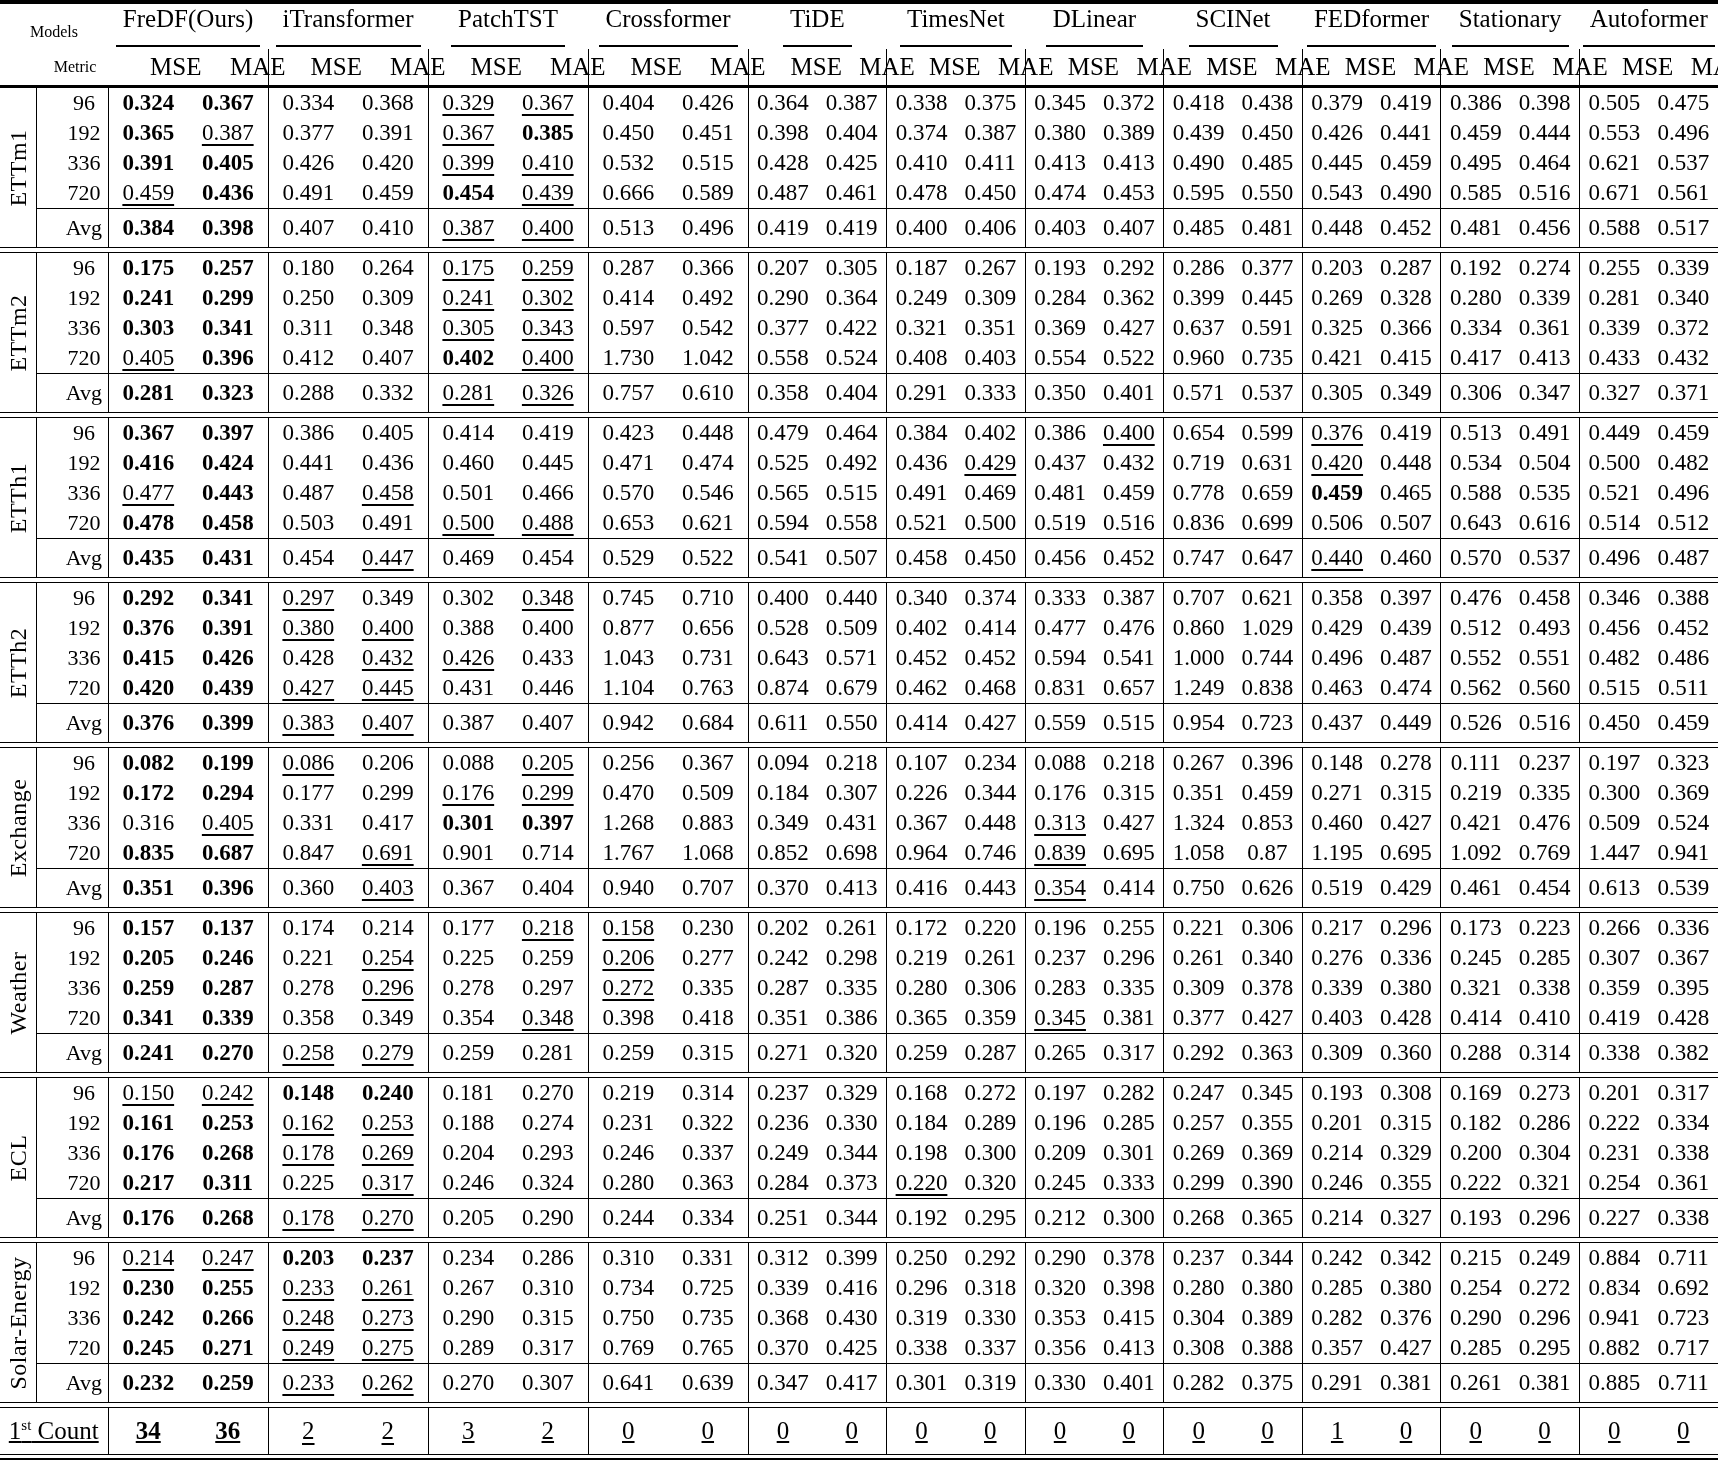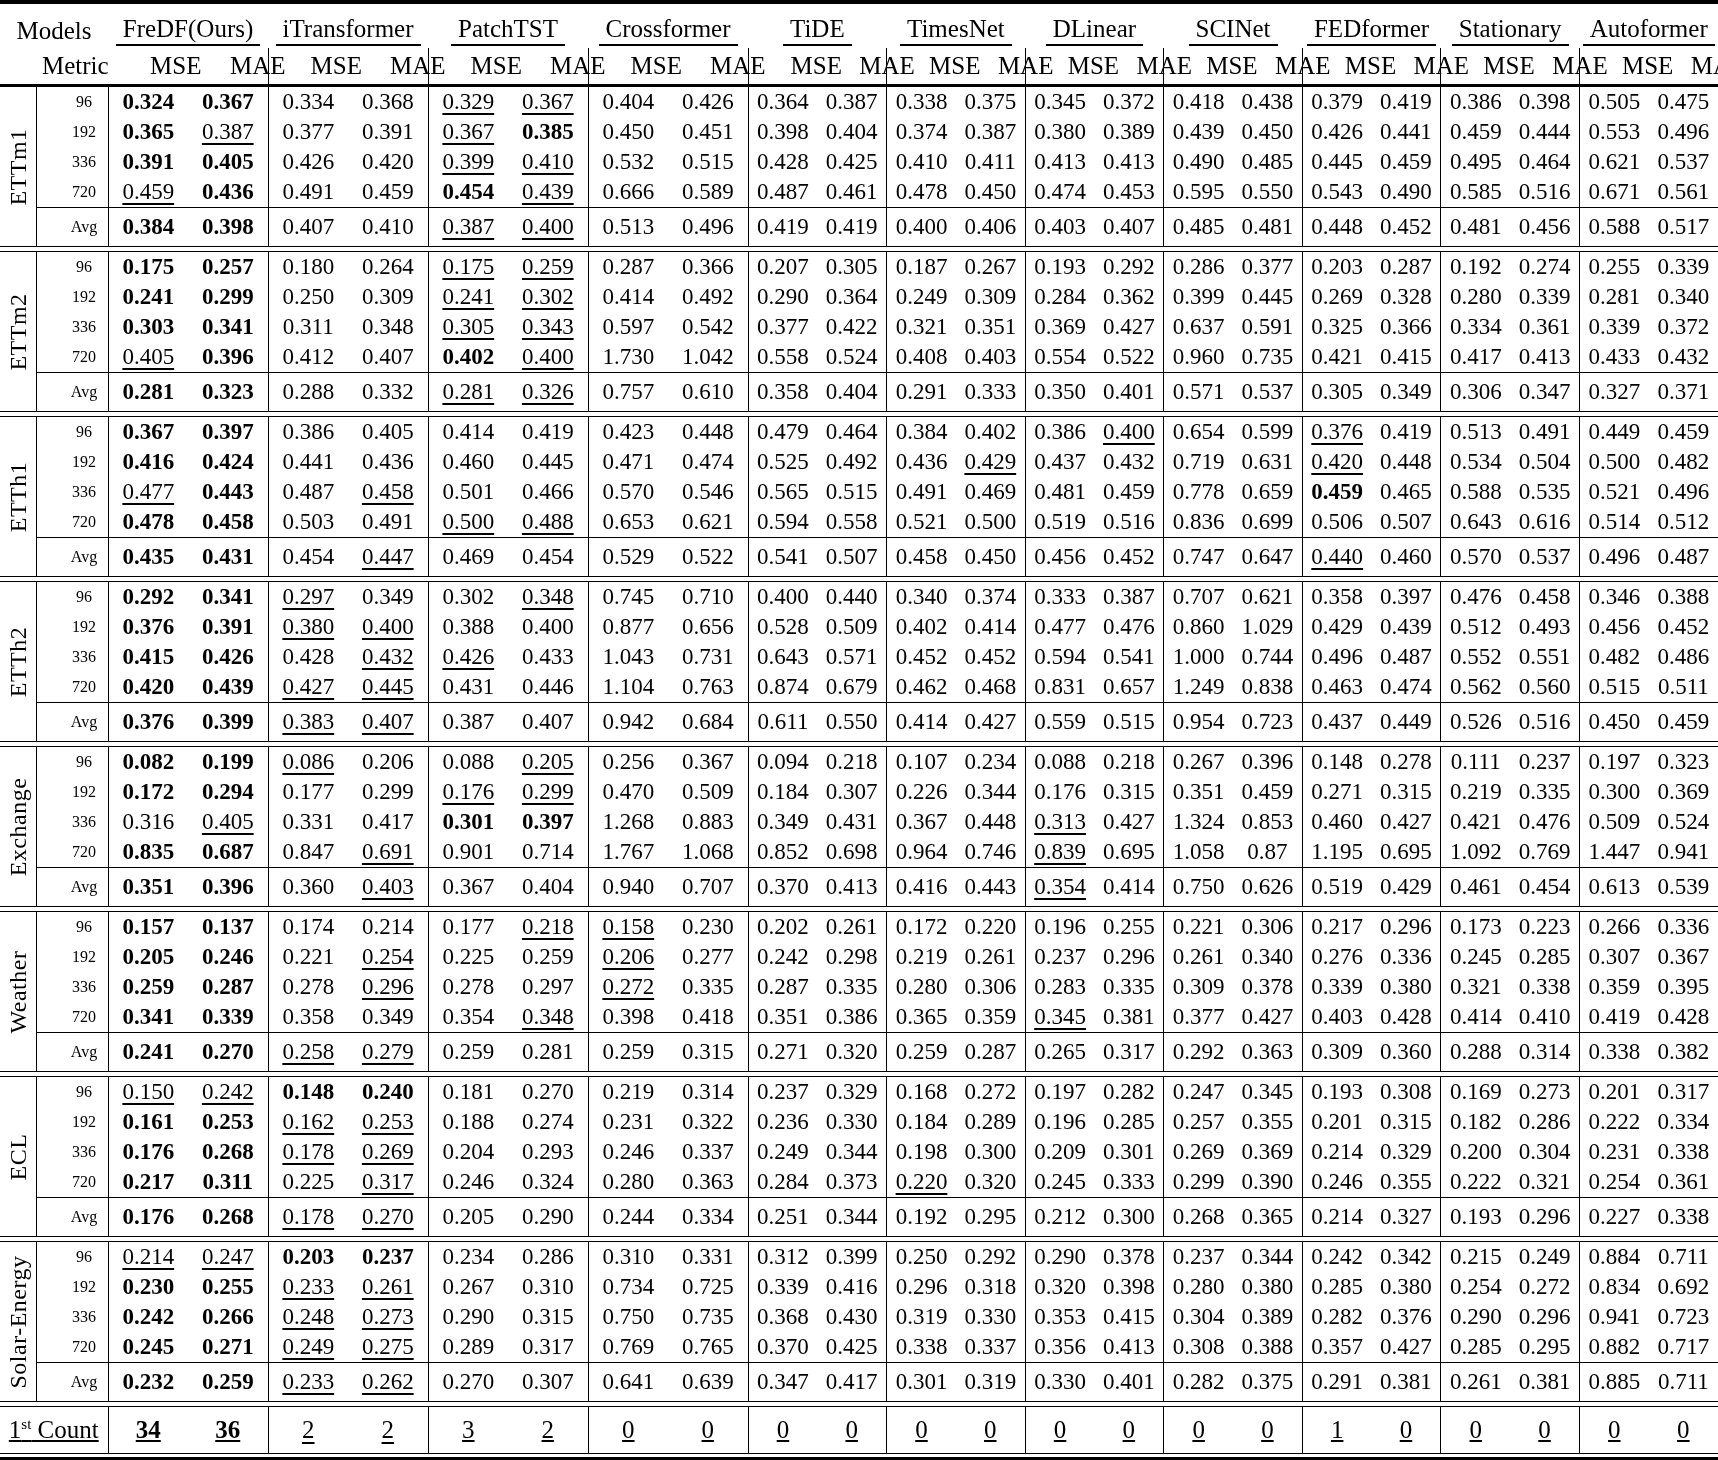--- a/index.html
+++ b/index.html
@@ -3,25 +3,25 @@
 <meta charset="utf-8">
 <style>
   html,body{margin:0;padding:0;background:#fff;}
   body{width:1718px;font-family:"Liberation Serif","DejaVu Serif",serif;color:#000;}
   table{border-collapse:collapse;width:1718px;table-layout:fixed;
         border-top:4px solid #000;border-bottom:4px solid #000;}
   th,td{padding:0;margin:0;text-align:center;font-weight:normal;
         font-size:23px;line-height:30px;height:30px;overflow:visible;}
   thead th{font-size:25px;}
   tr.models-row th{height:42px;vertical-align:bottom;padding-bottom:2px;}
-  .mname{display:inline-block;border-bottom:2px solid #000;padding:0 7px 2px 7px;line-height:27px;}
+  .mname{display:inline-block;border-bottom:2px solid #000;padding:0 7px 13px 7px;line-height:27px;}
   tr.metric-row th{height:36px;border-bottom:3px solid #000;vertical-align:middle;padding-left:42px;}
-  .corner{font-size:25px;}
+  .corner{font-size:16px;}
   .vln{border-left:1px solid #000;}
-  td.hz{font-size:16px;padding-left:24px;}
+  td.hz{font-size:22px;padding-left:24px;}
   tr.avg td{border-top:1px solid #000;height:38px;}
   tr.sep td{height:4px;line-height:0;border-top:1px solid #000;border-bottom:1px solid #000;}
   tr.sep-final td{height:3px;line-height:0;border-top:1px solid #000;}
   tr.count td{height:46px;font-size:25px;text-decoration:underline;}
   td.countlabel{text-align:center;}
   sup{font-size:15px;line-height:0;vertical-align:super;}
   .b{font-weight:bold;}
   .u{text-decoration:underline;text-decoration-thickness:1.5px;text-underline-offset:4px;}
   td.dscell{position:relative;}
   .rot{position:absolute;top:50%;left:50%;transform:translate(-50%,-50%) rotate(-90deg);

